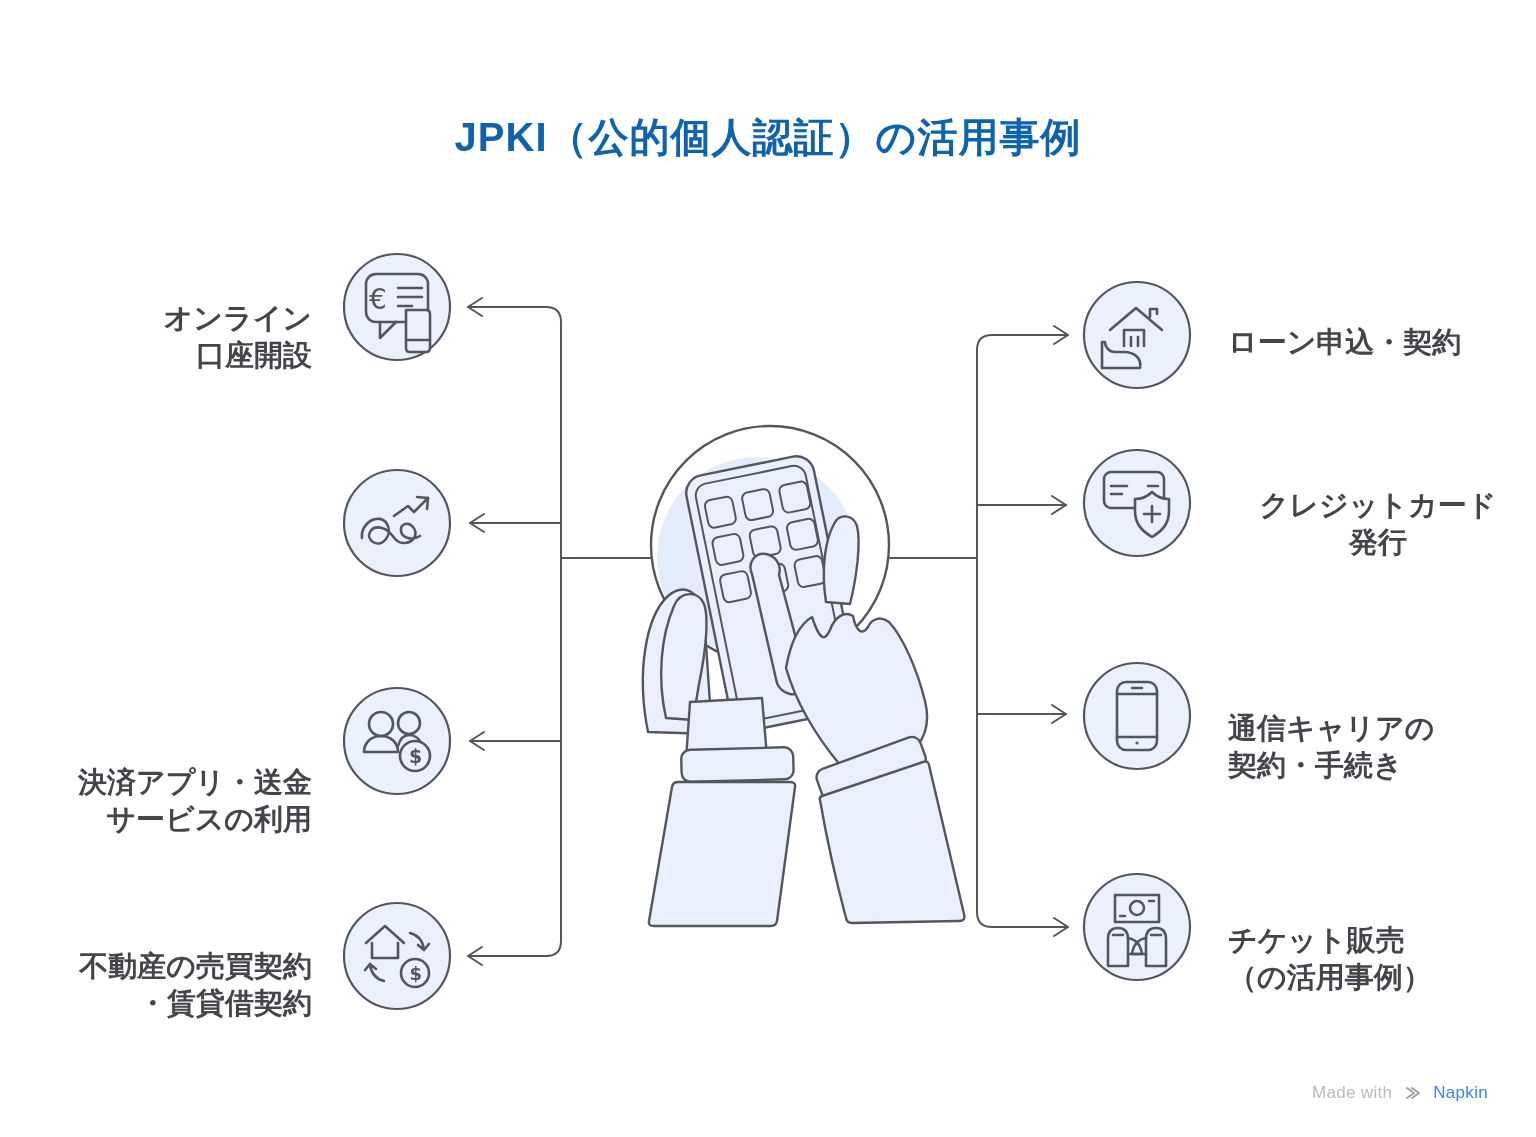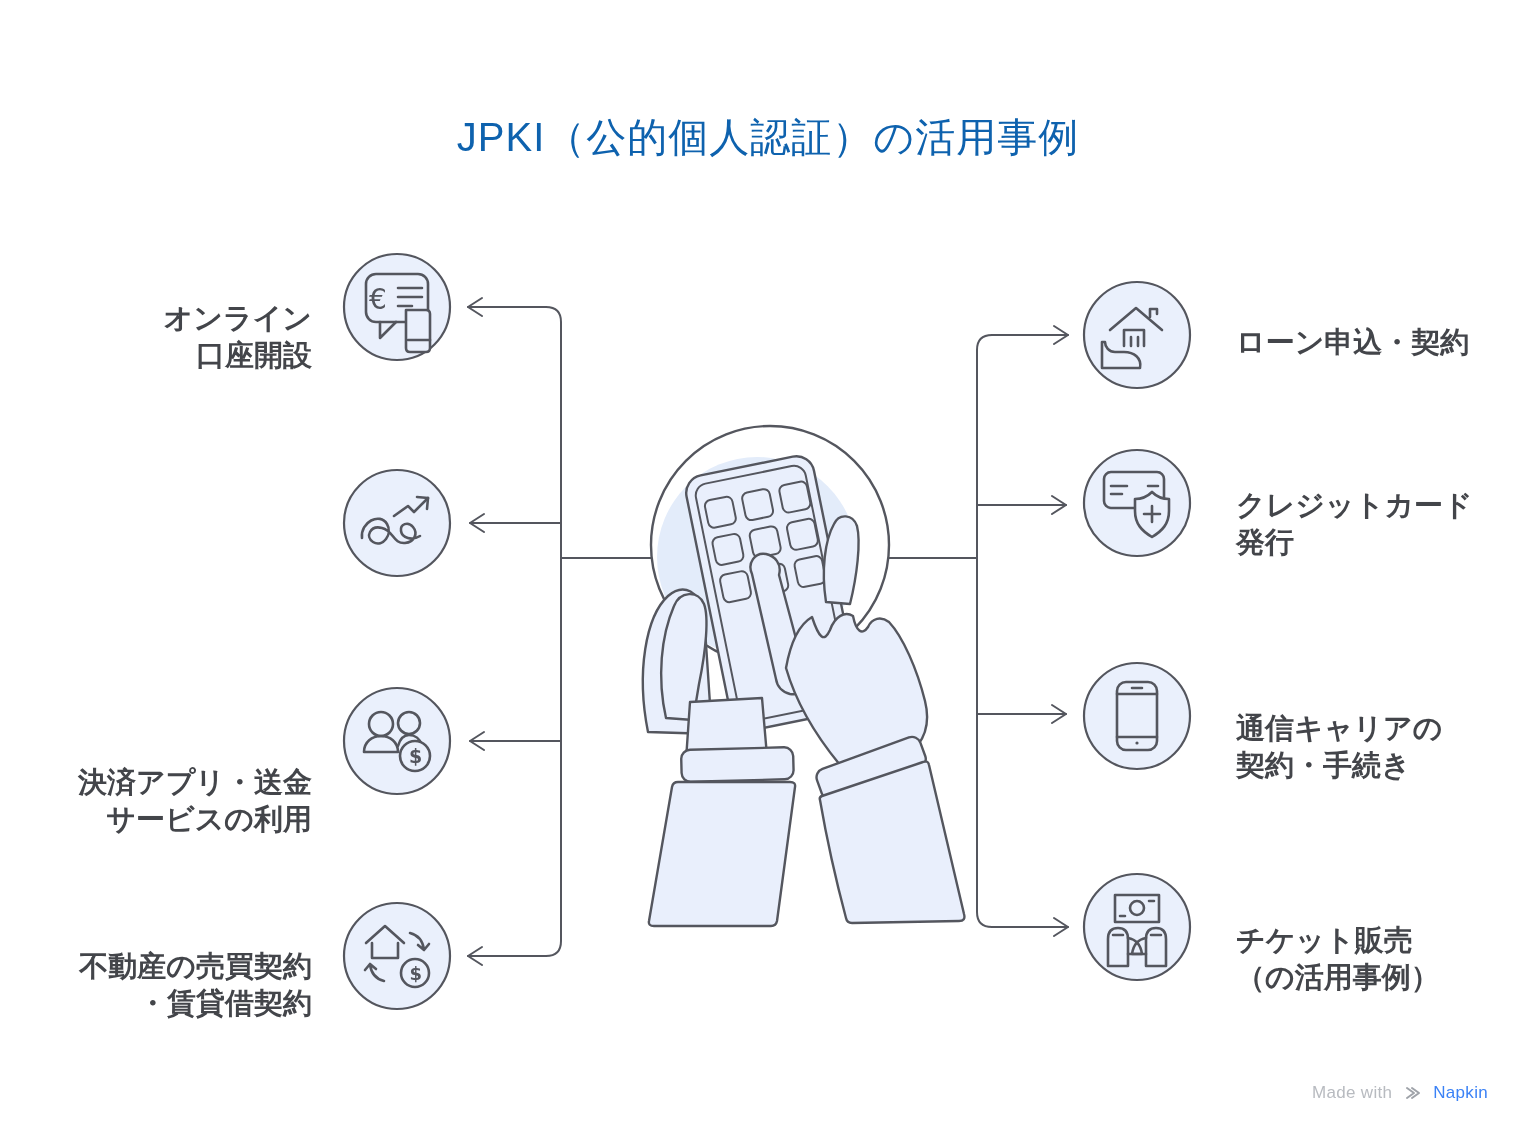--- a/index.html
+++ b/index.html
@@ -2,35 +2,35 @@
 <html><head>
 <meta charset="utf-8">
 <style>
   html,body{margin:0;padding:0;background:#fff;}
   .canvas{
     position:relative;width:1536px;height:1137px;background:#ffffff;
     font-family:"Liberation Sans", sans-serif;overflow:hidden;
   }
   .title{
     position:absolute;top:110px;left:0;width:100%;text-align:center;
-    font-size:40px;font-weight:normal;color:#0E62AE;letter-spacing:1px;
+    font-size:40px;font-weight:bold;color:#0E62AE;letter-spacing:1px;
   }
   .connectors{position:absolute;left:0;top:0;}
   .center-illustration{position:absolute;left:590px;top:420px;}
   .icon-circle{position:absolute;width:110px;height:110px;}
   .item-label{
     position:absolute;font-size:29px;font-weight:bold;color:#43454A;
     line-height:37px;white-space:pre-line;
   }
   .label-left{left:20px;width:292px;text-align:right;}
-  .label-right{left:1228px;width:300px;text-align:left;margin-left:8px;}
+  .label-right{left:1228px;width:300px;text-align:left;}
   .l1{top:300px;} .l2{top:517px;} .l3{top:732px;margin-top:32px;} .l4{top:948px;}
   .il1{left:342px;top:252px;} .il2{left:342px;top:468px;}
   .il3{left:342px;top:686px;} .il4{left:342px;top:901px;}
-  .r1{top:324px;} .r2{top:487px;} .r3{top:710px;} .r4{top:922px;}
+  .r1{top:324px;} .r2{top:487px;text-align:center;} .r3{top:710px;} .r4{top:922px;}
   .ir1{left:1082px;top:280px;} .ir2{left:1082px;top:448px;}
   .ir3{left:1082px;top:661px;} .ir4{left:1082px;top:872px;}
   .footer{
     position:absolute;right:48px;top:1083px;display:flex;align-items:center;gap:12px;
     font-size:17px;color:#B8BBC0;letter-spacing:.3px;
   }
   .footer .brand{color:#3b82f6;}
   svg text{font-family:"DejaVu Sans", sans-serif;}
 </style>
 </head>

